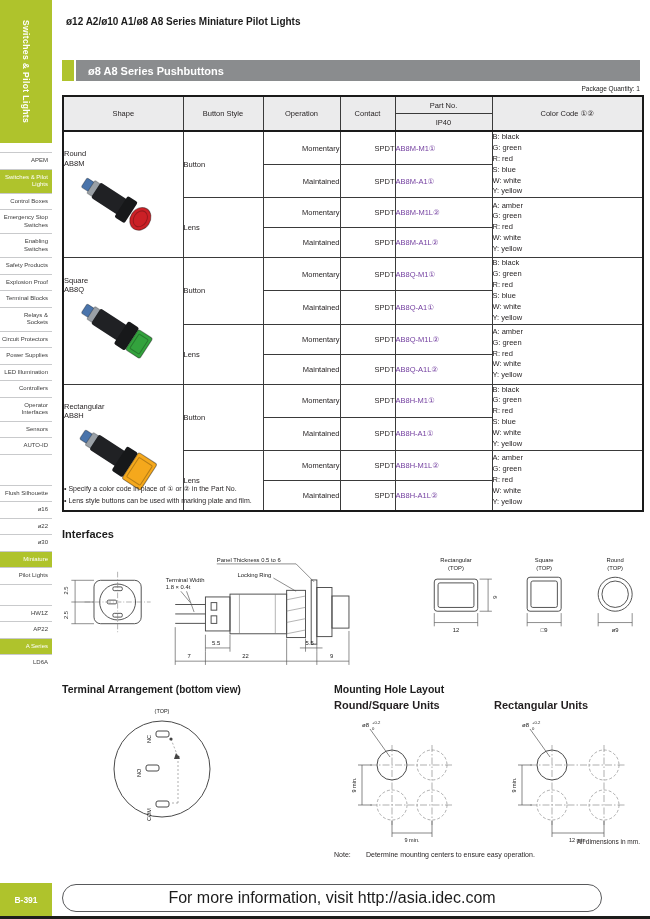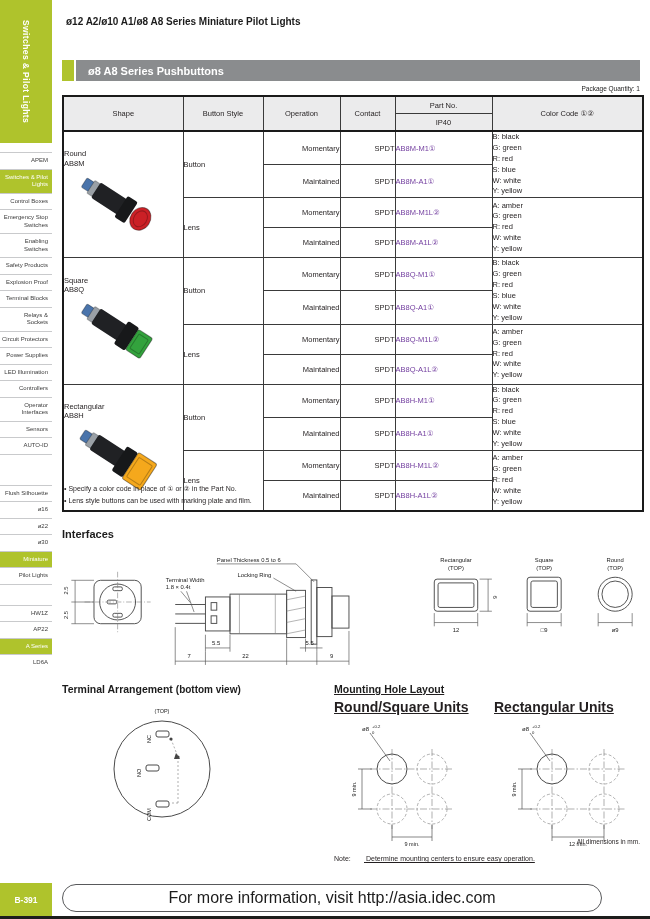--- a/index.html
+++ b/index.html
@@ -52,24 +52,24 @@
   
   .dims-head{position:absolute;left:62px;top:528px;font-size:11px;font-weight:bold;color:#1c1c1c;}
   .dims-row{position:absolute;left:60px;top:548px;width:586px;display:flex;align-items:flex-start;}
   svg text{font-family:"Liberation Sans","DejaVu Sans",sans-serif;fill:#222;}
   .tech{stroke:#4a4a4a;fill:none;stroke-width:1;}
   .tech-thin{stroke:#7a7a7a;fill:none;stroke-width:.6;}
   .dimline{stroke:#555;stroke-width:.7;fill:none;}
   
   .bottom-row{position:absolute;left:62px;top:683px;width:584px;display:flex;}
   .term-block{width:272px;}
-  .mount-block{width:312px;text-decoration:underline;}
+  .mount-block{width:312px;}
   .sec-head{font-size:10.5px;font-weight:bold;color:#1c1c1c;}
   .sec-head small{font-size:10px;font-weight:bold;}
-  .sub-title{font-size:14px;font-weight:bold;margin:4px 0 2px 0;}
+  .sub-title{font-size:11px;font-weight:bold;margin:4px 0 2px 0;}
   .mount-figs{display:flex;gap:18px;}
   .mount-note{font-size:7px;margin-top:4px;}
   .mount-note .nlab{display:inline-block;width:30px;}
   .all-dims{position:absolute;left:400px;top:838px;width:240px;text-align:right;font-size:6.5px;}
   
   .page-num{position:absolute;left:0;top:883px;width:52px;height:33px;background:#afc32c;color:#fff;
     font-weight:bold;font-size:8.5px;display:flex;align-items:center;justify-content:center;}
   .footer-pill{position:absolute;left:62px;top:884px;width:538px;height:26px;border:1.5px solid #58595b;
     border-radius:14px;display:flex;align-items:center;justify-content:center;font-size:16px;color:#1c1c1c;}
   .bottom-rule{position:absolute;left:0;bottom:0;width:100%;height:3px;background:#1d1d1b;}

